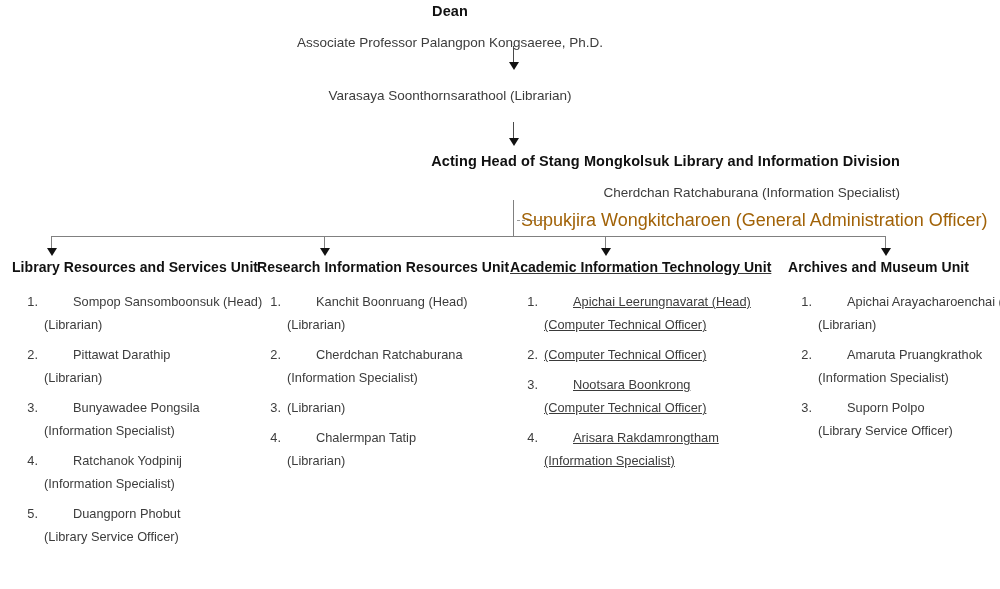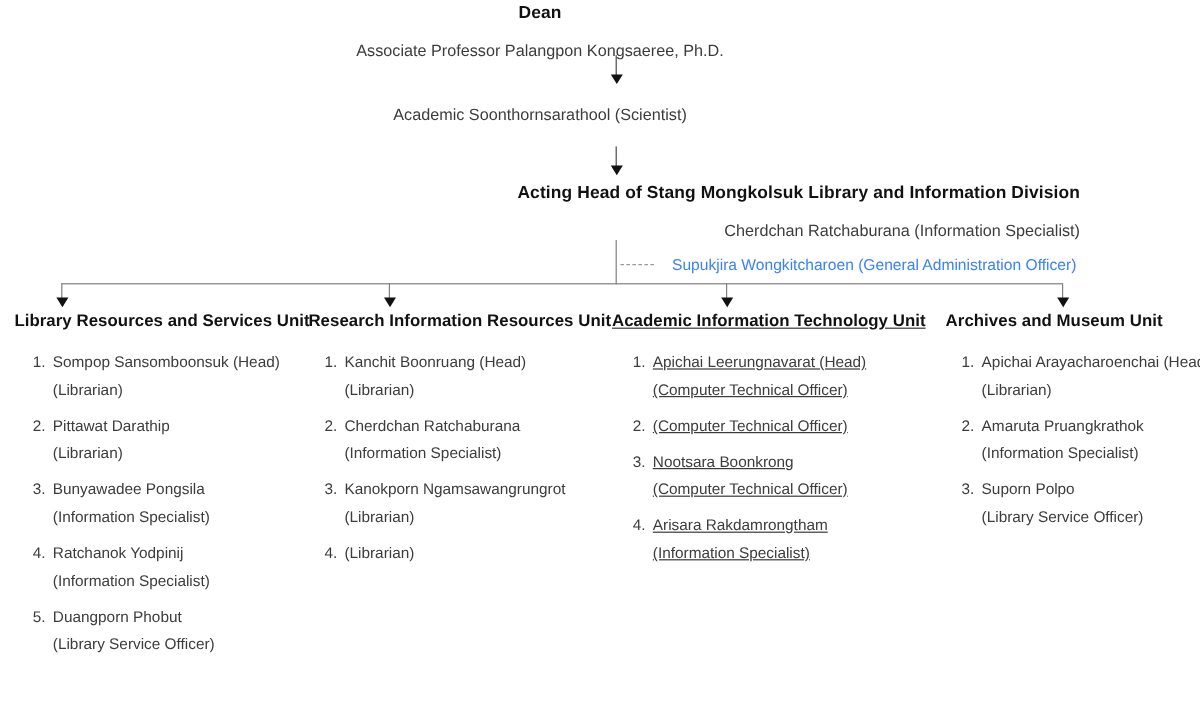--- a/index.html
+++ b/index.html
@@ -83,24 +83,24 @@
   #arrow-assistant-to-acting .vline { left: 513px; top: 122px; height: 20px; }
   #arrow-assistant-to-acting .arrow-head { left: 509px; top: 138px; }
 
   
   #trunk-to-units { left: 513px; top: 200px; height: 37px; }
 
   
   #staff-branch-stub { left: 517px; top: 220px; width: 28px; }
   #staff-officer-label {
     position: absolute;
-    left: 560px;
+    left: 521px;
     top: 212px;
-    font-size: 13px;
-    color: #3b82f6;
+    font-size: 18px;
+    color: #a16207;
     white-space: nowrap;
     line-height: 17px;
   }
 
   
   #unit-bus { left: 51px; top: 236px; width: 834px; }
 
   .drop { }
   .drop .vline-gray { top: 236px; height: 14px; }
   .drop .arrow-head { top: 248px; }
@@ -132,21 +132,21 @@
     color: #3c3c3c;
   }
   .staff-list li .num {
     position: absolute;
     left: 0;
     top: 0;
     width: 16px;
     text-align: right;
     color: #3c3c3c;
   }
-  .staff-list li .name   { display: block; white-space: nowrap; }
+  .staff-list li .name   { display: block; white-space: nowrap; margin-left: 29px; }
   .staff-list li .posn   { display: block; white-space: nowrap; }
 
   #column-0 { left: 12px;  }
   #column-1 { left: 257px; }
   #column-2 { left: 510px; text-decoration: underline; }
   #column-3 { left: 788px; }
 
   
   #column-0 .staff-list { margin-left: 10px; }
   #column-1 .staff-list { margin-left: 8px;  }
@@ -160,21 +160,21 @@
   <div class="role">Dean</div>
   <div class="person">Associate Professor Palangpon Kongsaeree, Ph.D.</div>
 </div>
 
 <div class="conn" id="arrow-dean-to-assistant">
   <div class="vline"></div>
   <div class="arrow-head"></div>
 </div>
 
 <div class="level" id="level-assistant">
-  <div class="person">Academic Soonthornsarathool (Scientist)</div>
+  <div class="person">Varasaya Soonthornsarathool (Librarian)</div>
 </div>
 
 <div class="conn" id="arrow-assistant-to-acting">
   <div class="vline"></div>
   <div class="arrow-head"></div>
 </div>
 
 <div class="level" id="level-acting">
   <div class="role">Acting Head of Stang Mongkolsuk Library and Information Division</div>
   <div class="person">Cherdchan Ratchaburana (Information Specialist)</div>
@@ -243,25 +243,25 @@
       <span class="name">Kanchit Boonruang (Head)</span>
       <span class="posn">(Librarian)</span>
     </li>
     <li>
       <span class="num">2.</span>
       <span class="name">Cherdchan Ratchaburana</span>
       <span class="posn">(Information Specialist)</span>
     </li>
     <li>
       <span class="num">3.</span>
-      <span class="name">Kanokporn Ngamsawangrungrot</span>
       <span class="posn">(Librarian)</span>
     </li>
     <li>
       <span class="num">4.</span>
+      <span class="name">Chalermpan Tatip</span>
       <span class="posn">(Librarian)</span>
     </li>
   </ul>
 </div>
 
 <div class="column" id="column-2">
   <div class="unit-title">Academic Information Technology Unit</div>
   <ul class="staff-list">
     <li>
       <span class="num">1.</span>

